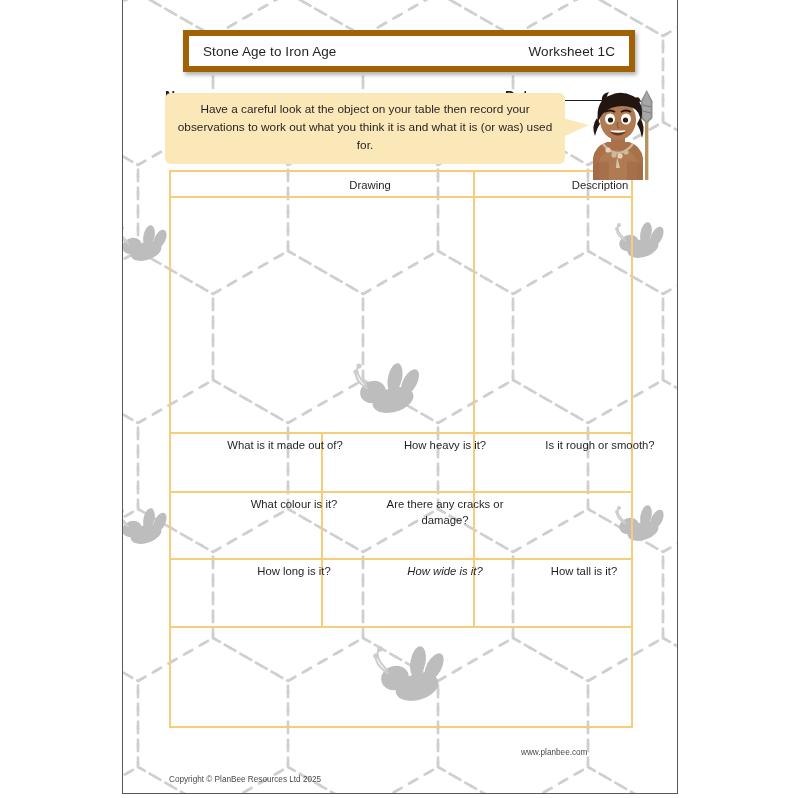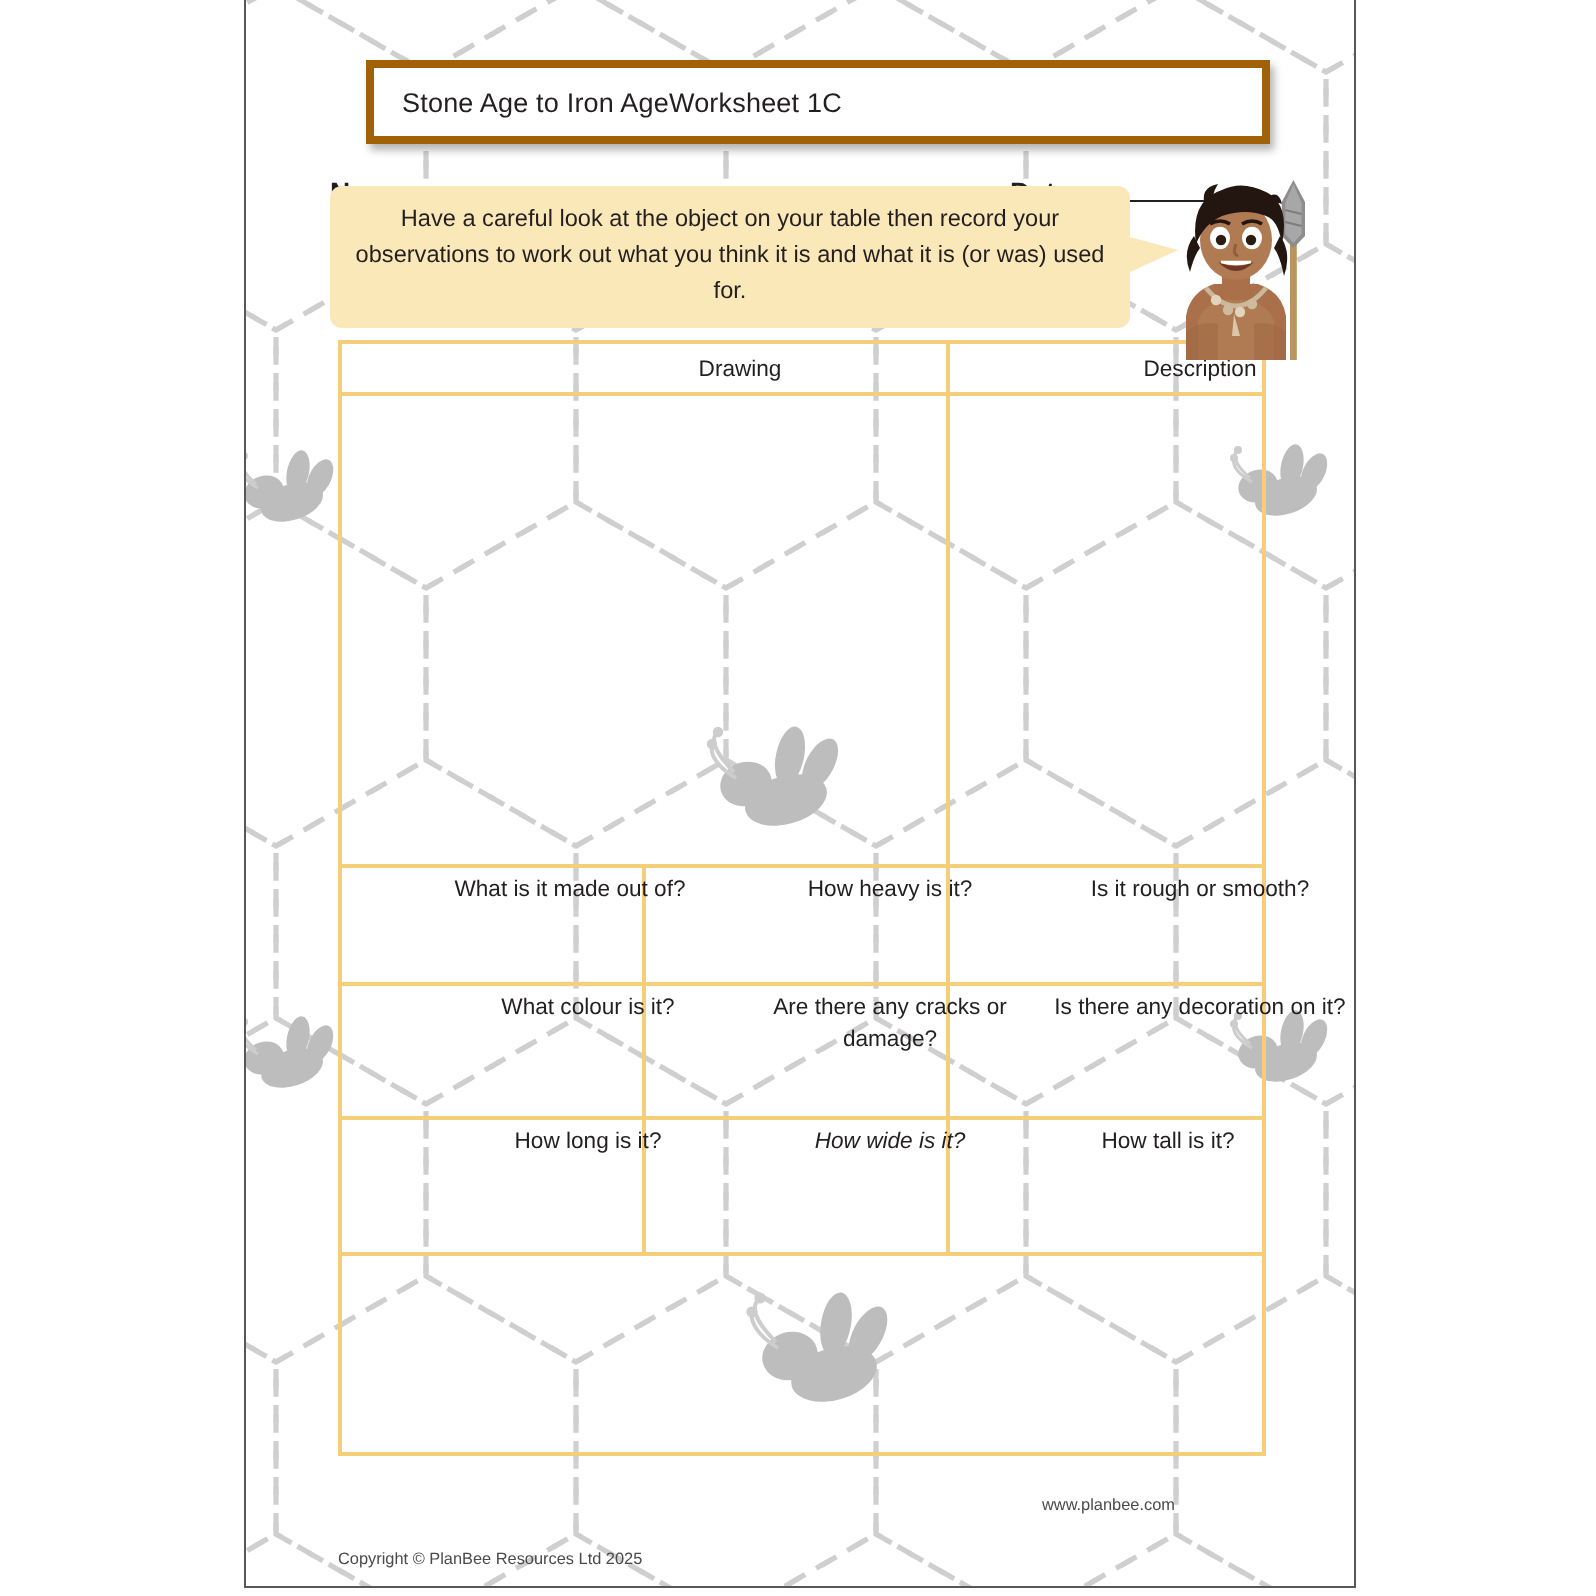--- a/index.html
+++ b/index.html
@@ -55,25 +55,26 @@
   .bee svg { display: block; }
 
   
   #title-box {
     position: absolute;
     left: 60px;
     top: 30px;
     width: 452px;
     height: 42px;
     background: #ffffff;
-    border: 4px solid #a16207;
+    border: 6px solid #a16207;
     box-sizing: border-box;
     box-shadow: 2px 3px 4px rgba(0,0,0,0.30);
     display: flex;
     align-items: center;
+    justify-content: space-between;
     padding: 0 14px;
     z-index: 5;
   }
   #title-box .t {
     font-size: 13.5px;
     color: #231f20;
     letter-spacing: 0.1px;
   }
 
   
@@ -419,21 +420,20 @@
 
       <div class="cell-label" style="left:0; top:5px; width:302px;">Drawing</div>
       <div class="cell-label" style="left:302px; top:5px; width:158px;">Description</div>
 
       <div class="cell-label" style="left:0; top:265px; width:132px;">What is it made out of?</div>
       <div class="cell-label" style="left:150px; top:265px; width:152px;">How heavy is it?</div>
       <div class="cell-label" style="left:302px; top:265px; width:158px;text-align:center;">Is it rough or smooth?</div>
 
       <div class="cell-label" style="left:0; top:324px; width:150px;">What colour is it?</div>
       <div class="cell-label" style="left:154px; top:324px; width:144px;">Are there any cracks or damage?</div>
-      <div class="cell-label" style="left:302px; top:324px; width:158px;">Is there any decoration on it?</div>
 
       <div class="cell-label" style="left:0; top:391px; width:150px;">How long is it?</div>
       <div class="cell-label" style="left:150px; top:391px; width:152px;font-style:italic;">How wide is it?</div>
       <div class="cell-label" style="left:286px; top:391px; width:158px;">How tall is it?</div>
 
     </div>
 
     <div class="footer" id="footer-copyright">Copyright © PlanBee Resources Ltd 2025</div>
     <div class="footer" id="footer-url">www.planbee.com</div>
 

